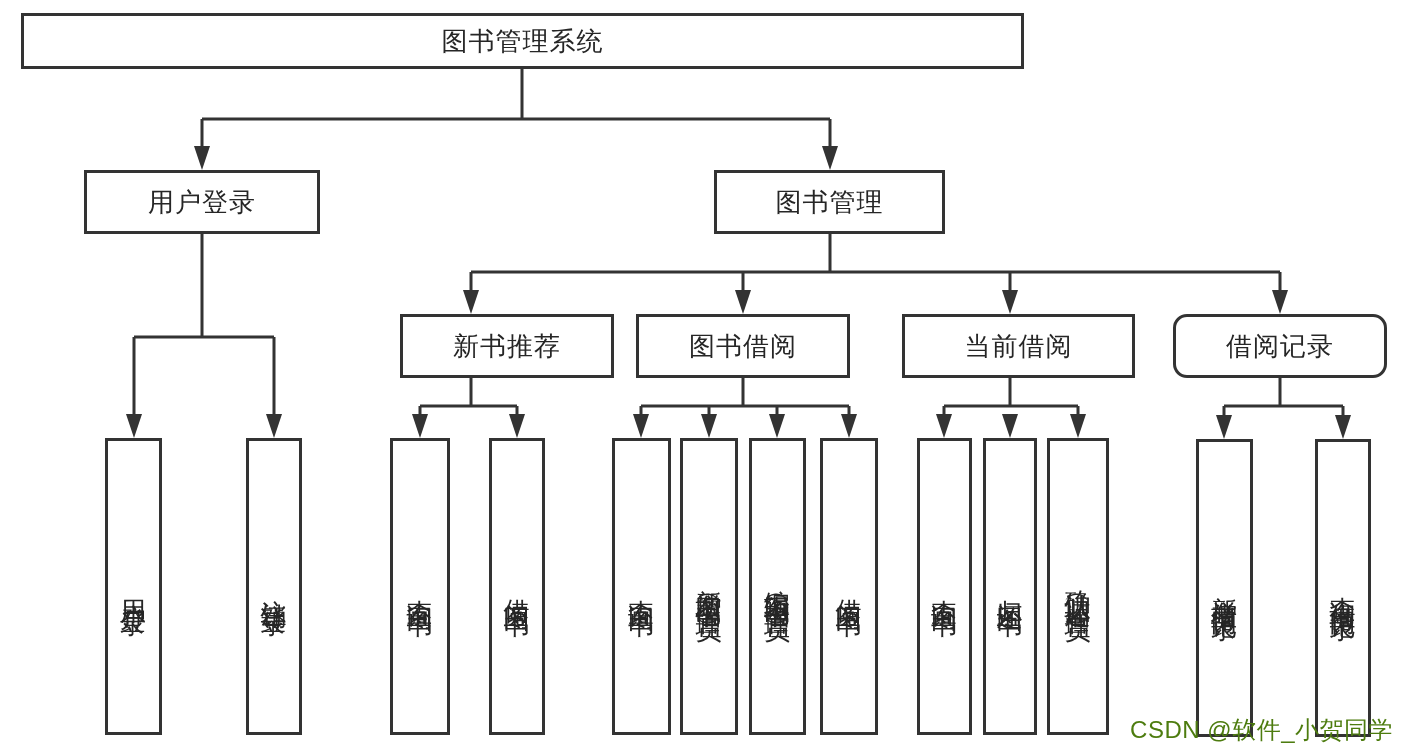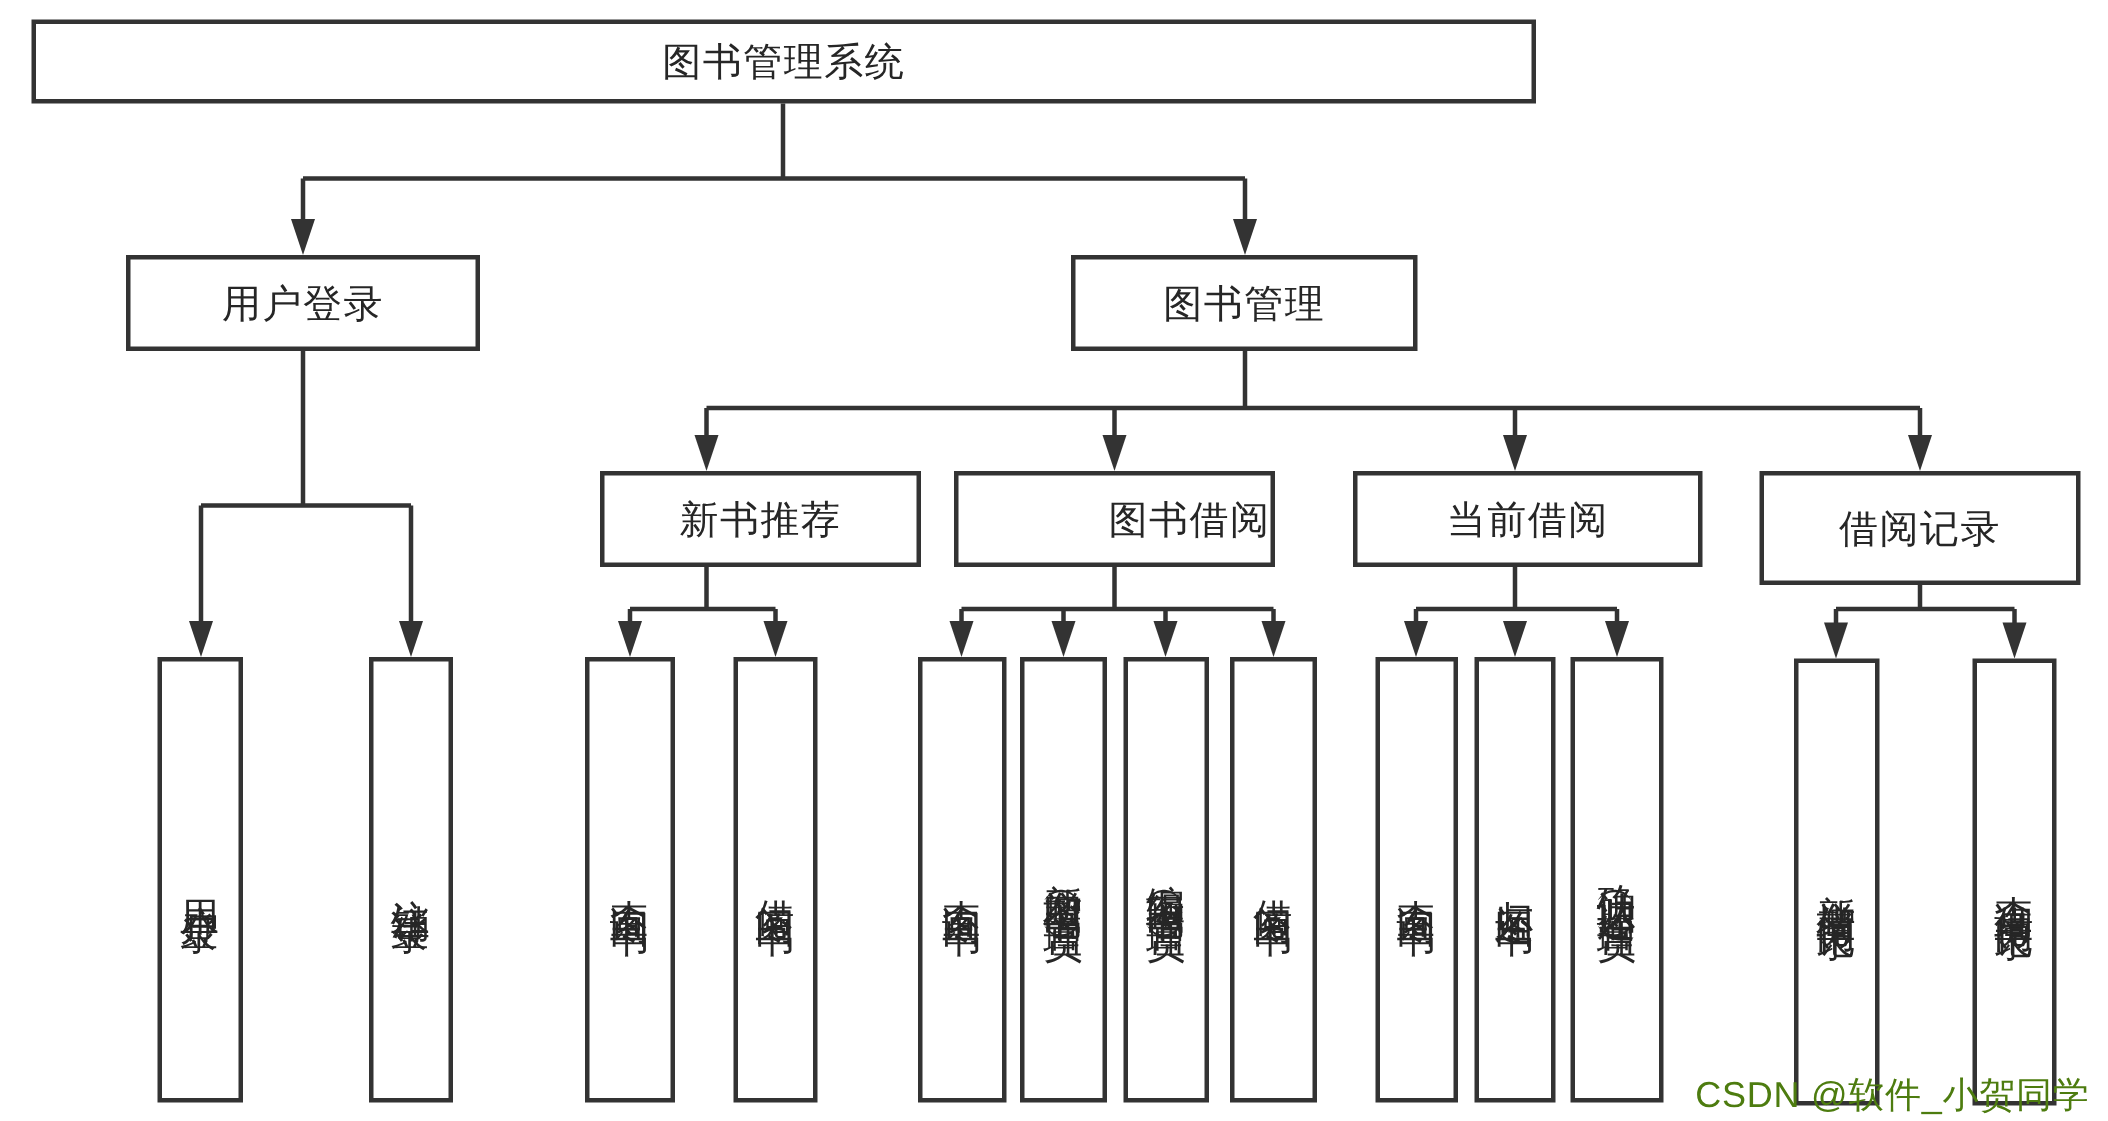--- a/index.html
+++ b/index.html
@@ -100,27 +100,27 @@
   <div class="node" style="left:84px; top:170px; width:236px; height:64px;">
     <span>用户登录</span>
   </div>
   <div class="node" style="left:714px; top:170px; width:231px; height:64px;">
     <span>图书管理</span>
   </div>
 
   <div class="node" style="left:364px; top:314px; width:214px; height:64px;margin-left:36px;">
     <span>新书推荐</span>
   </div>
-  <div class="node" style="left:636px; top:314px; width:214px; height:64px;justify-content:flex-end;">
+  <div class="node" style="left:636px; top:314px; width:214px; height:64px;">
     <span>图书借阅</span>
   </div>
   <div class="node" style="left:902px; top:314px; width:233px; height:64px;">
     <span>当前借阅</span>
   </div>
-  <div class="node" style="left:1173px; top:314px; width:214px; height:76px;">
+  <div class="node" style="left:1173px; top:314px; width:214px; height:64px;border-radius:14px;">
     <span>借阅记录</span>
   </div>
 
   <div class="node vnode" style="left:105px; top:438px; width:57px; height:297px;">
     <span>用户登录</span>
   </div>
   <div class="node vnode" style="left:246px; top:438px; width:56px; height:297px;">
     <span>注销登录</span>
   </div>
 

